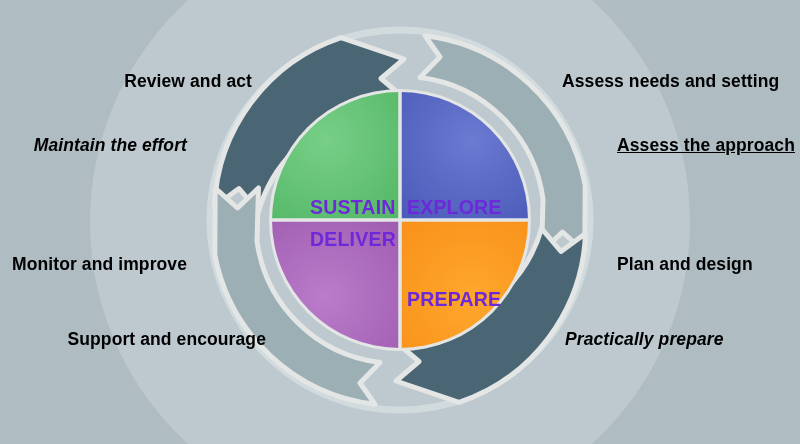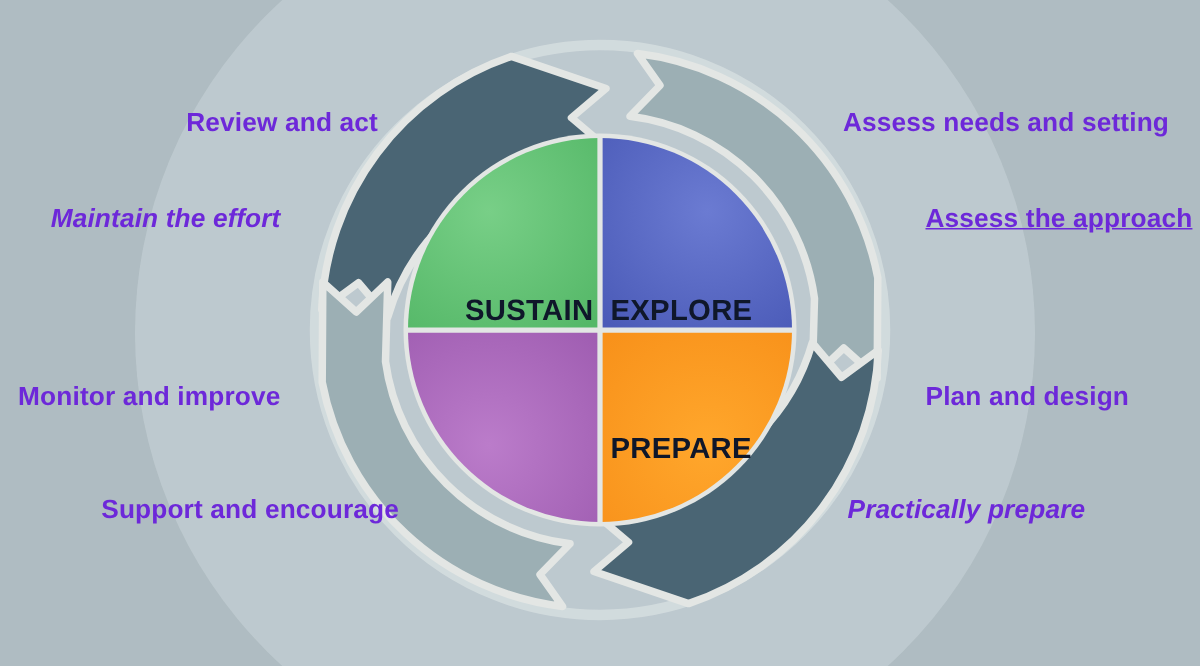--- a/index.html
+++ b/index.html
@@ -24,21 +24,21 @@
     left: 0;
     top: 0;
     width: 800px;
     height: 444px;
     display: block;
   }
   .outer-label {
     position: absolute;
     font-size: 17.5px;
     font-weight: bold;
-    color: #6d28d9;
+    color: #000000;
     white-space: nowrap;
     letter-spacing: 0.1px;
     line-height: 1;
   }
   .lbl-right { text-align: center; }
   .lbl-left  { text-align: right; }
 
   
   #label-review-and-act        { right: 548px; top: 73px; }
   #label-maintain-the-effort   { right: 613px; top: 137px; font-style: italic; }
@@ -48,21 +48,21 @@
   
   #label-assess-needs-and-setting { left: 562px; top: 73px; }
   #label-assess-the-approach      { left: 617px; top: 137px; text-decoration: underline; }
   #label-plan-and-design          { left: 617px; top: 256px; }
   #label-practically-prepare      { left: 565px; top: 331px; font-style: italic; }
 
   .quad-label {
     position: absolute;
     font-size: 19.5px;
     font-weight: bold;
-    color: #0f172a;
+    color: #6d28d9;
     white-space: nowrap;
     line-height: 1;
     letter-spacing: 0.2px;
   }
   #quad-label-sustain { left: 310px; top: 198px; }
   #quad-label-explore { left: 407px; top: 198px; }
   #quad-label-deliver { left: 310px; top: 230px; }
   #quad-label-prepare { left: 407px; top: 242px; margin-top: 48px; }
 </style>
 </head>
@@ -157,20 +157,21 @@
         <path fill="url(#grad-purple)" d="M 400 220 L 272 220 A 128 128 0 0 0 400 348 Z"></path>
 
         <line x1="400" y1="92" x2="400" y2="348" stroke="#e3e6e4" stroke-width="3.5"></line>
         <line x1="272" y1="220" x2="528" y2="220" stroke="#e3e6e4" stroke-width="3.5"></line>
       </g>
     </g>
   </svg>
 
   <div class="quad-label" id="quad-label-sustain">SUSTAIN</div>
   <div class="quad-label" id="quad-label-explore">EXPLORE</div>
+  <div class="quad-label" id="quad-label-deliver">DELIVER</div>
   <div class="quad-label" id="quad-label-prepare">PREPARE</div>
 
   <div class="outer-label lbl-left" id="label-review-and-act">Review and act</div>
   <div class="outer-label lbl-left" id="label-maintain-the-effort">Maintain the effort</div>
   <div class="outer-label lbl-left" id="label-monitor-and-improve">Monitor and improve</div>
   <div class="outer-label lbl-left" id="label-support-and-encourage">Support and encourage</div>
 
   <div class="outer-label lbl-right" id="label-assess-needs-and-setting">Assess needs and setting</div>
   <div class="outer-label lbl-right" id="label-assess-the-approach">Assess the approach</div>
   <div class="outer-label lbl-right" id="label-plan-and-design">Plan and design</div>

